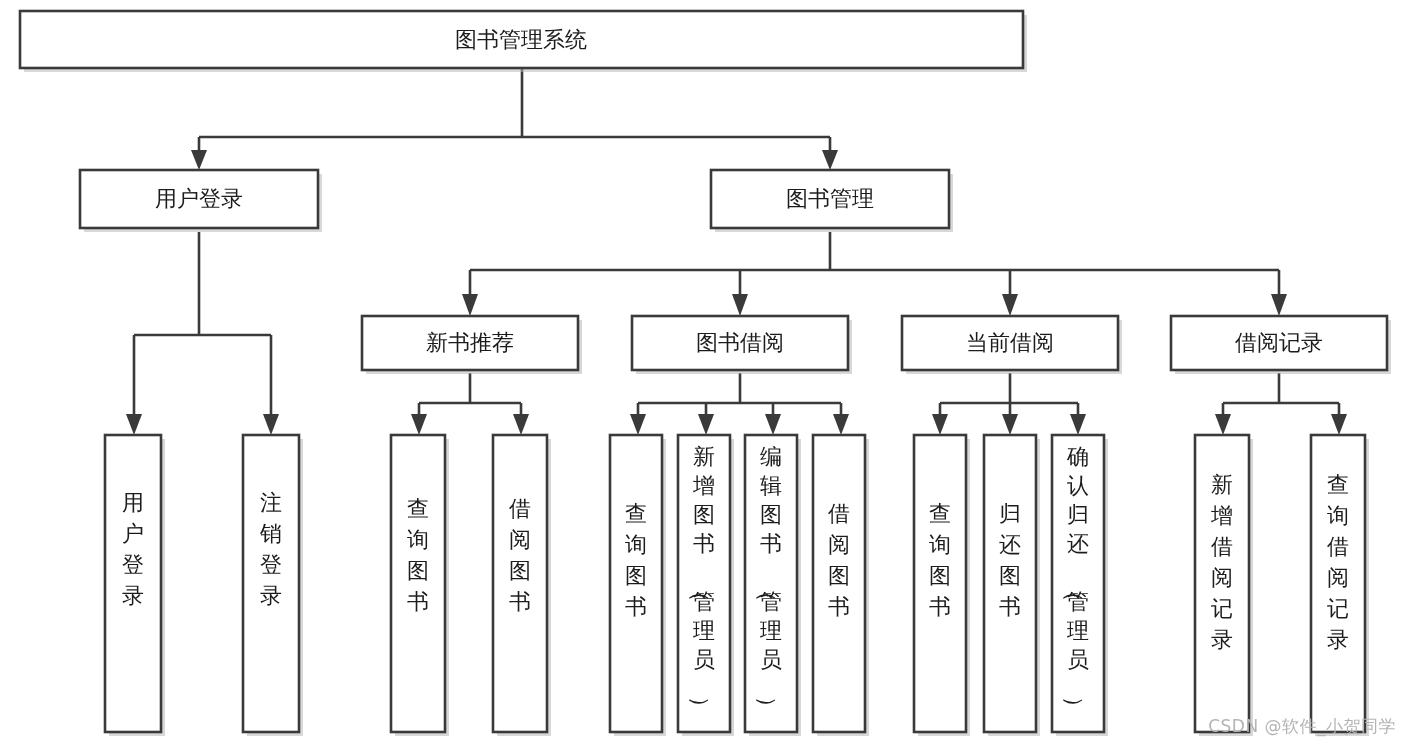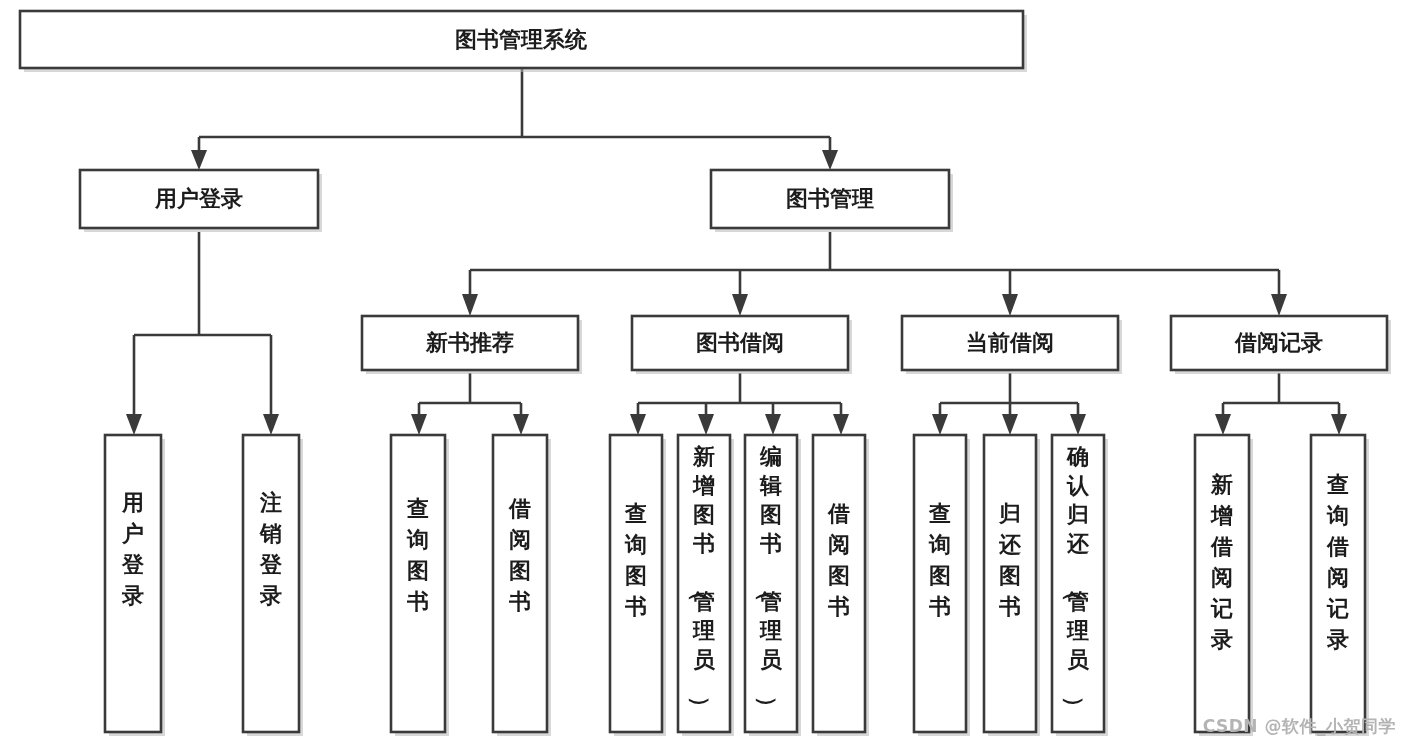--- a/index.html
+++ b/index.html
@@ -10,21 +10,20 @@
   }
   body {
     font-family: "DejaVu Sans", "Liberation Sans", sans-serif;
   }
   #diagram-root {
     position: relative;
     width: 1405px;
     height: 747px;
     background: #ffffff;
     overflow: hidden;
-    font-weight: bold;
   }
   svg#flow-svg {
     position: absolute;
     left: 0;
     top: 0;
     width: 1405px;
     height: 747px;
     display: block;
   }
   .node-box {

